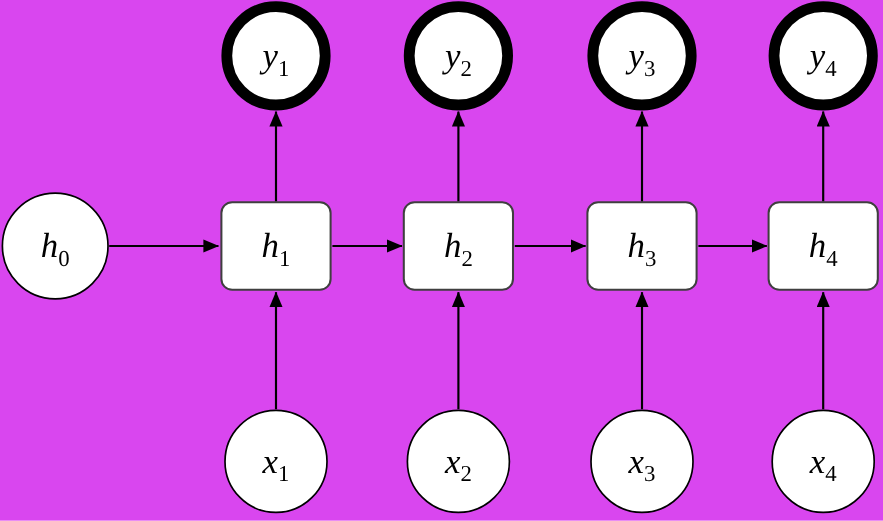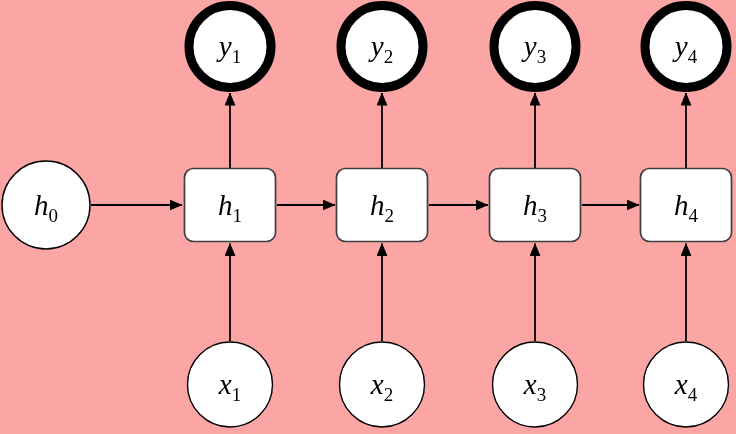--- a/index.html
+++ b/index.html
@@ -1,16 +1,16 @@
 <!DOCTYPE html>
 <html><head>
 <meta charset="utf-8">
 <style>
   html, body { margin: 0; padding: 0; background: #ffffff; }
-  .stage { position: relative; width: 736px; height: 434px; background: #fca5a5; overflow: hidden; }
+  .stage { position: relative; width: 736px; height: 434px; background: #d946ef; overflow: hidden; }
   svg { display: block; }
   .edge { stroke: #000000; stroke-width: 1.8; fill: none; }
   .thin-circle { fill: #ffffff; stroke: #000000; stroke-width: 1.4; }
   .ring-circle { fill: #ffffff; stroke: #000000; stroke-width: 9; }
   .hbox { fill: #ffffff; stroke: #3f3f3f; stroke-width: 1.7; }
   text.node-label {
     font-family: "Liberation Serif", "DejaVu Serif", serif;
     font-style: italic;
     font-size: 29px;
     fill: #000000;

